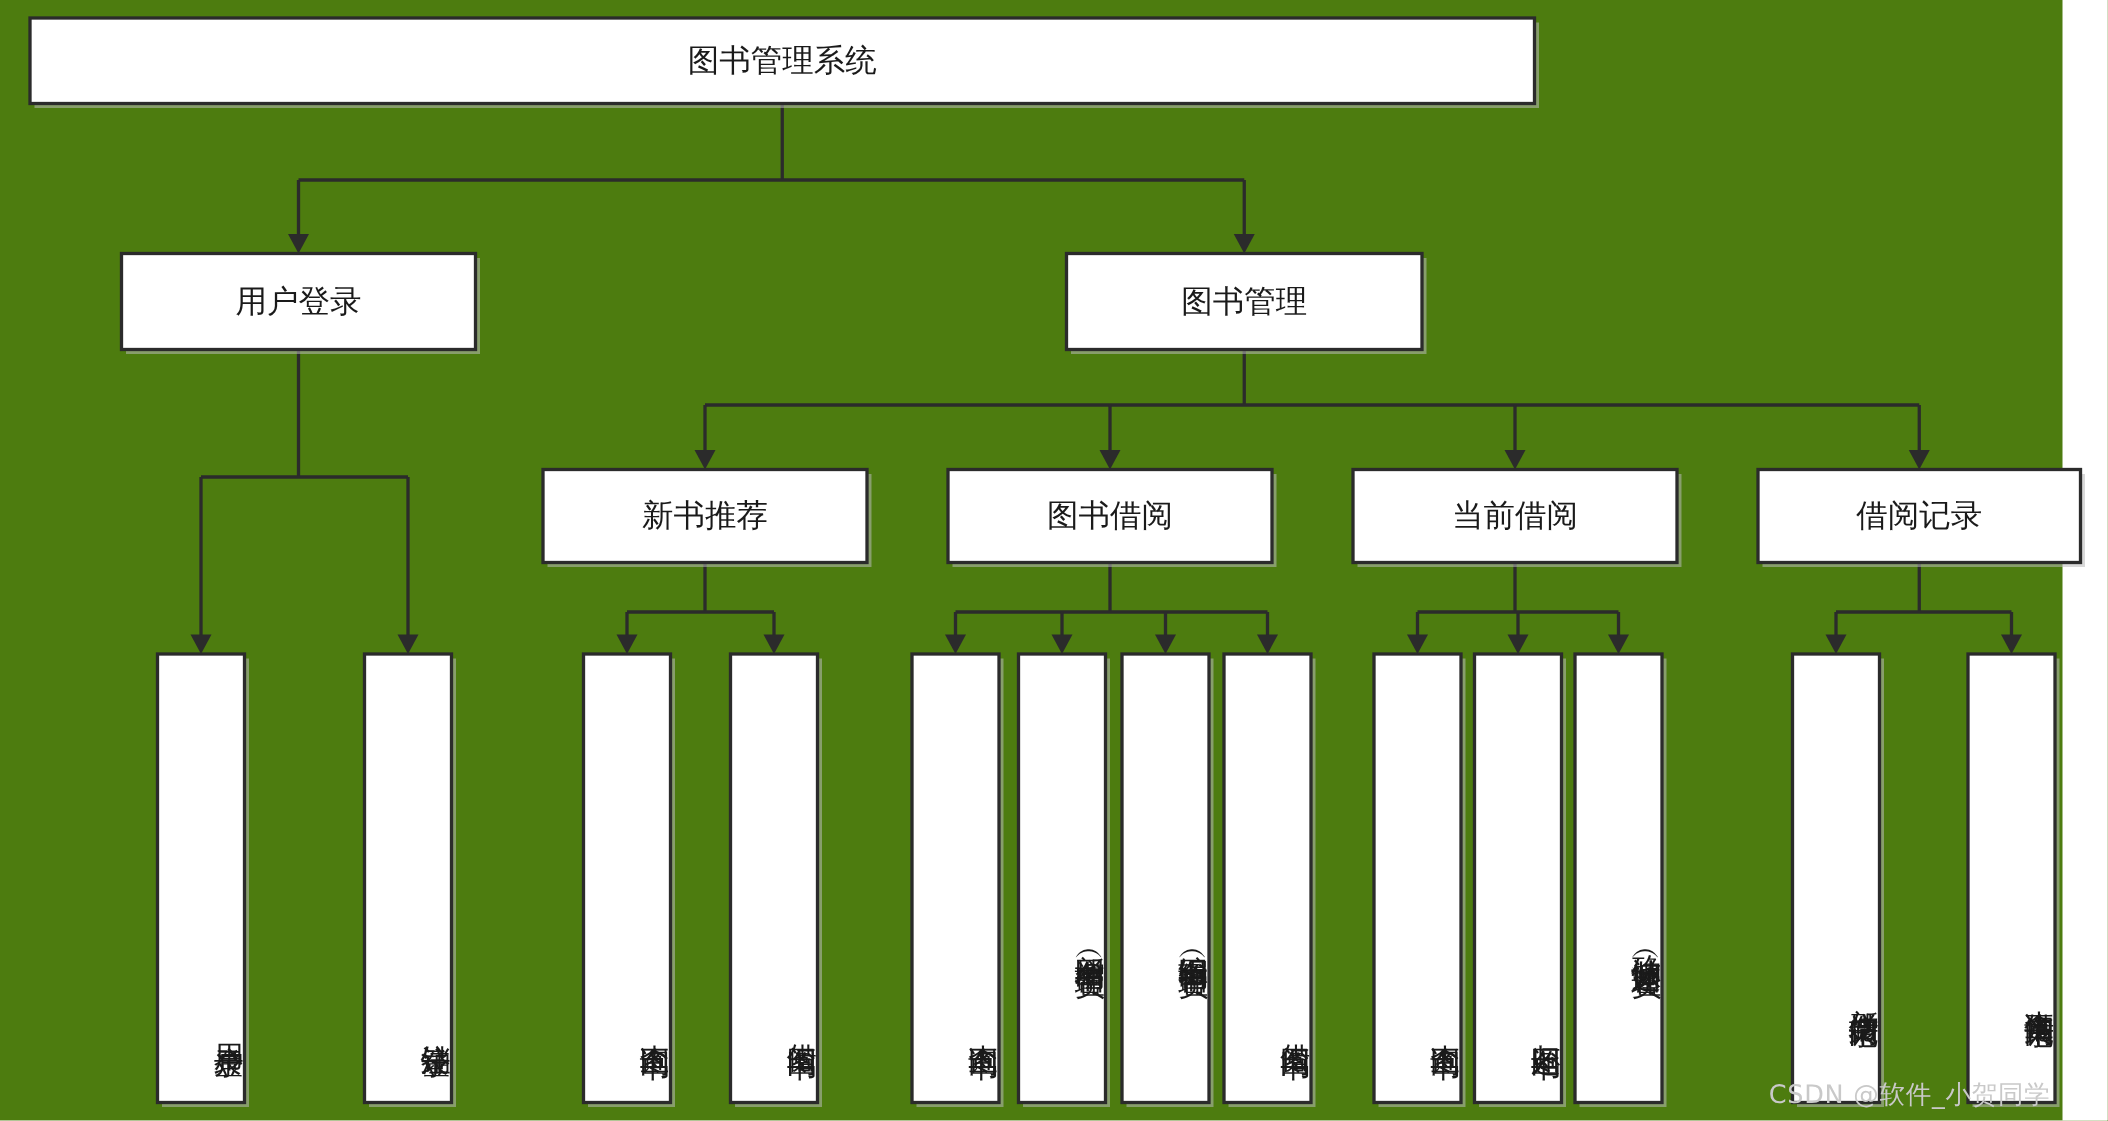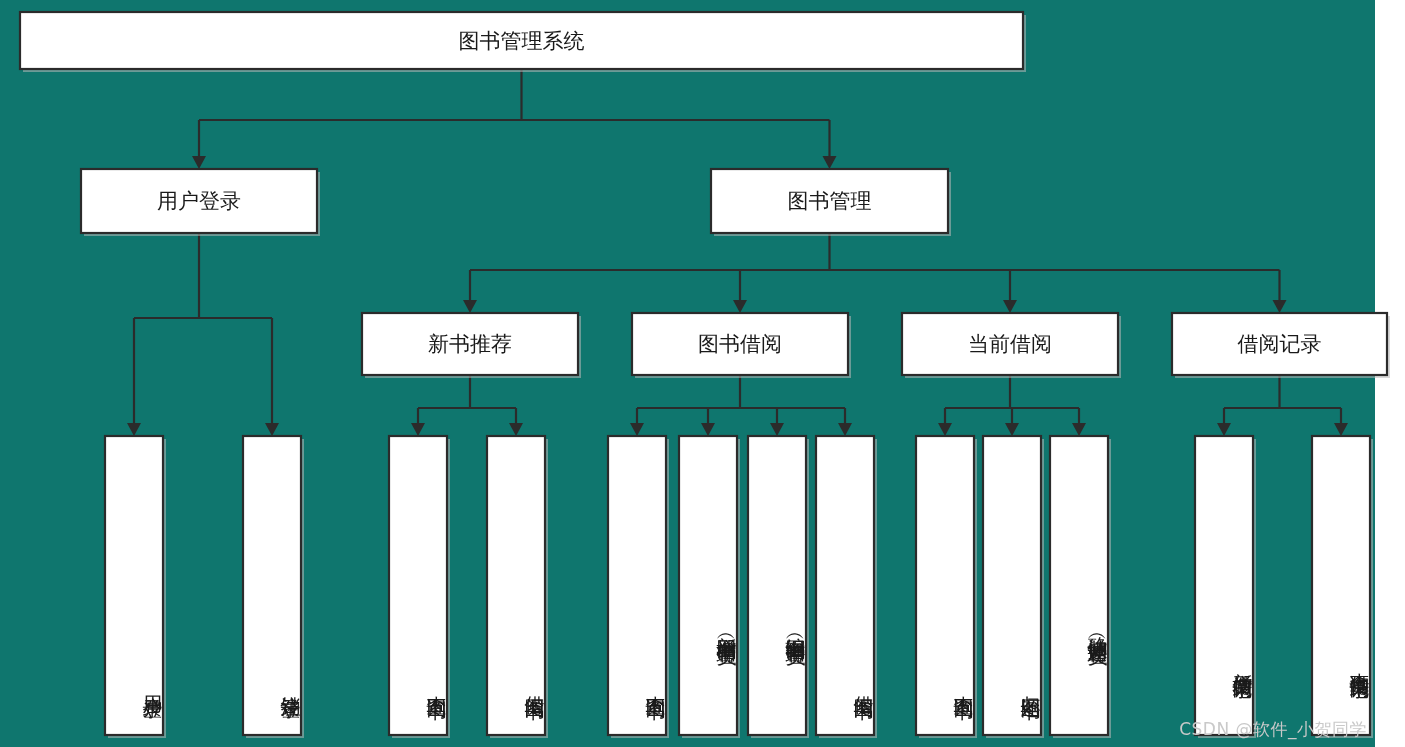--- a/index.html
+++ b/index.html
@@ -11,21 +11,21 @@
   body {
     width: 1405px;
     height: 747px;
     overflow: hidden;
     font-family: "DejaVu Sans", "Liberation Sans", sans-serif;
   }
   #diagram-root {
     position: relative;
     width: 1375px;
     height: 747px;
-    background: #0f766e;
+    background: #4d7c0f;
   }
   svg.tree-canvas {
     position: absolute;
     left: 0;
     top: 0;
     width: 1405px;
     height: 747px;
     display: block;
   }
   .node-box {

